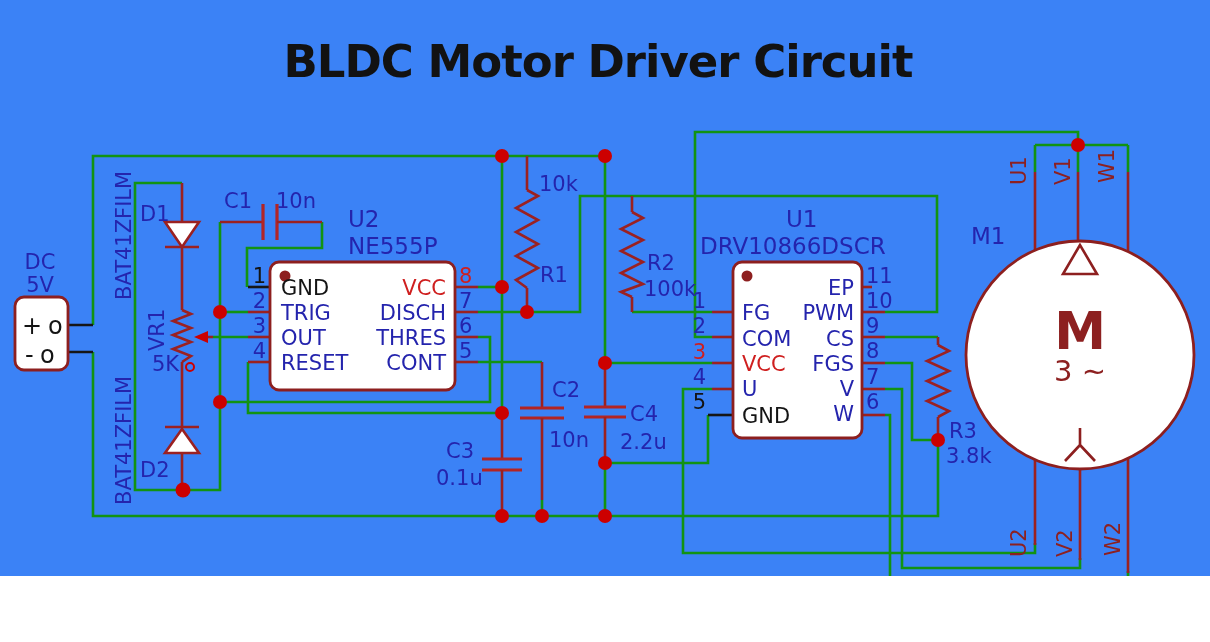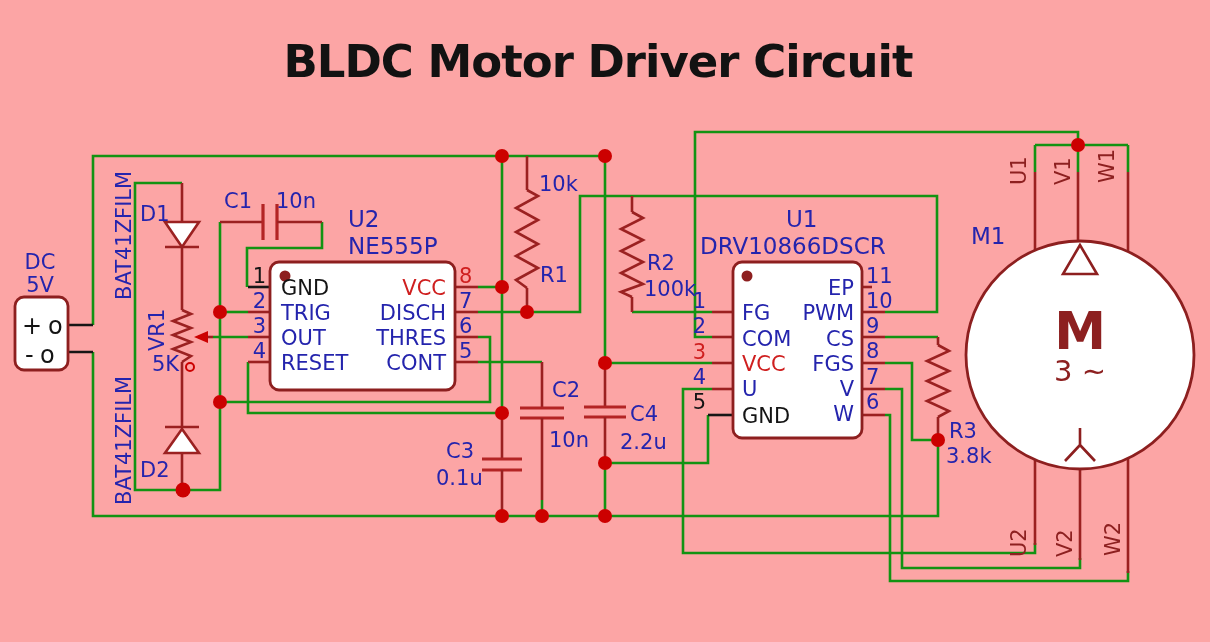--- a/index.html
+++ b/index.html
@@ -1,16 +1,16 @@
 <!DOCTYPE html>
 <html><head>
 <meta charset="utf-8">
 <style>
   html,body{margin:0;padding:0;background:#ffffff;}
-  .page{position:relative;width:1210px;height:642px;background:#fca5a5;overflow:hidden;
+  .page{position:relative;width:1210px;height:576px;background:#3b82f6;overflow:hidden;
         font-family:"DejaVu Sans",sans-serif;}
   svg text{font-family:"DejaVu Sans",sans-serif;}
   .w    {stroke:#129312;stroke-width:2.6;fill:none;}
   .bk   {stroke:#161616;stroke-width:2.6;fill:none;}
   .ld   {stroke:#9b2121;stroke-width:2.6;fill:none;}
   .pl   {stroke:#b32424;stroke-width:3.2;fill:none;}
   .box  {stroke:#8d1f1f;stroke-width:2.8;fill:#ffffff;}
   .sym  {stroke:#8d1f1f;stroke-width:2.6;fill:none;}
   .dsym {stroke:#9b2121;stroke-width:2.6;fill:#ffffff;}
   .dot  {fill:#cc0000;stroke:none;}

